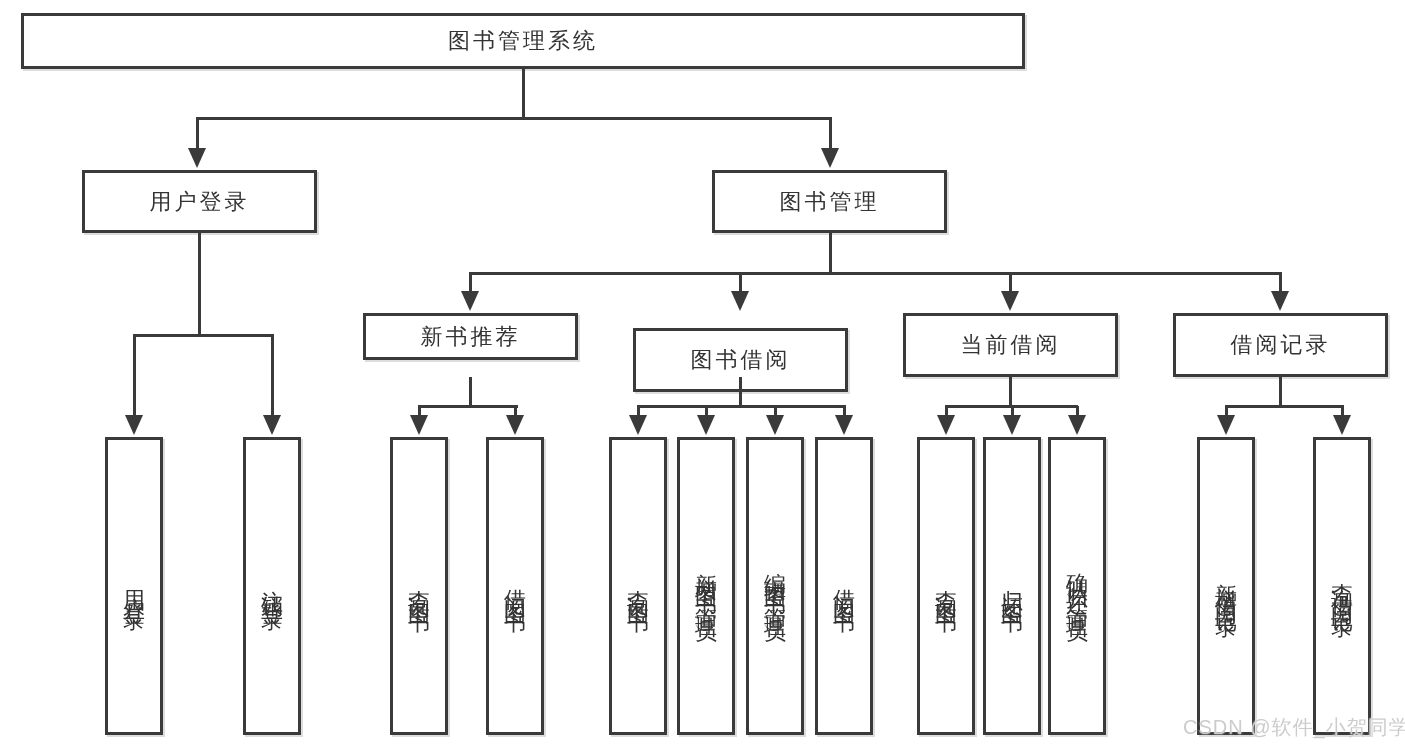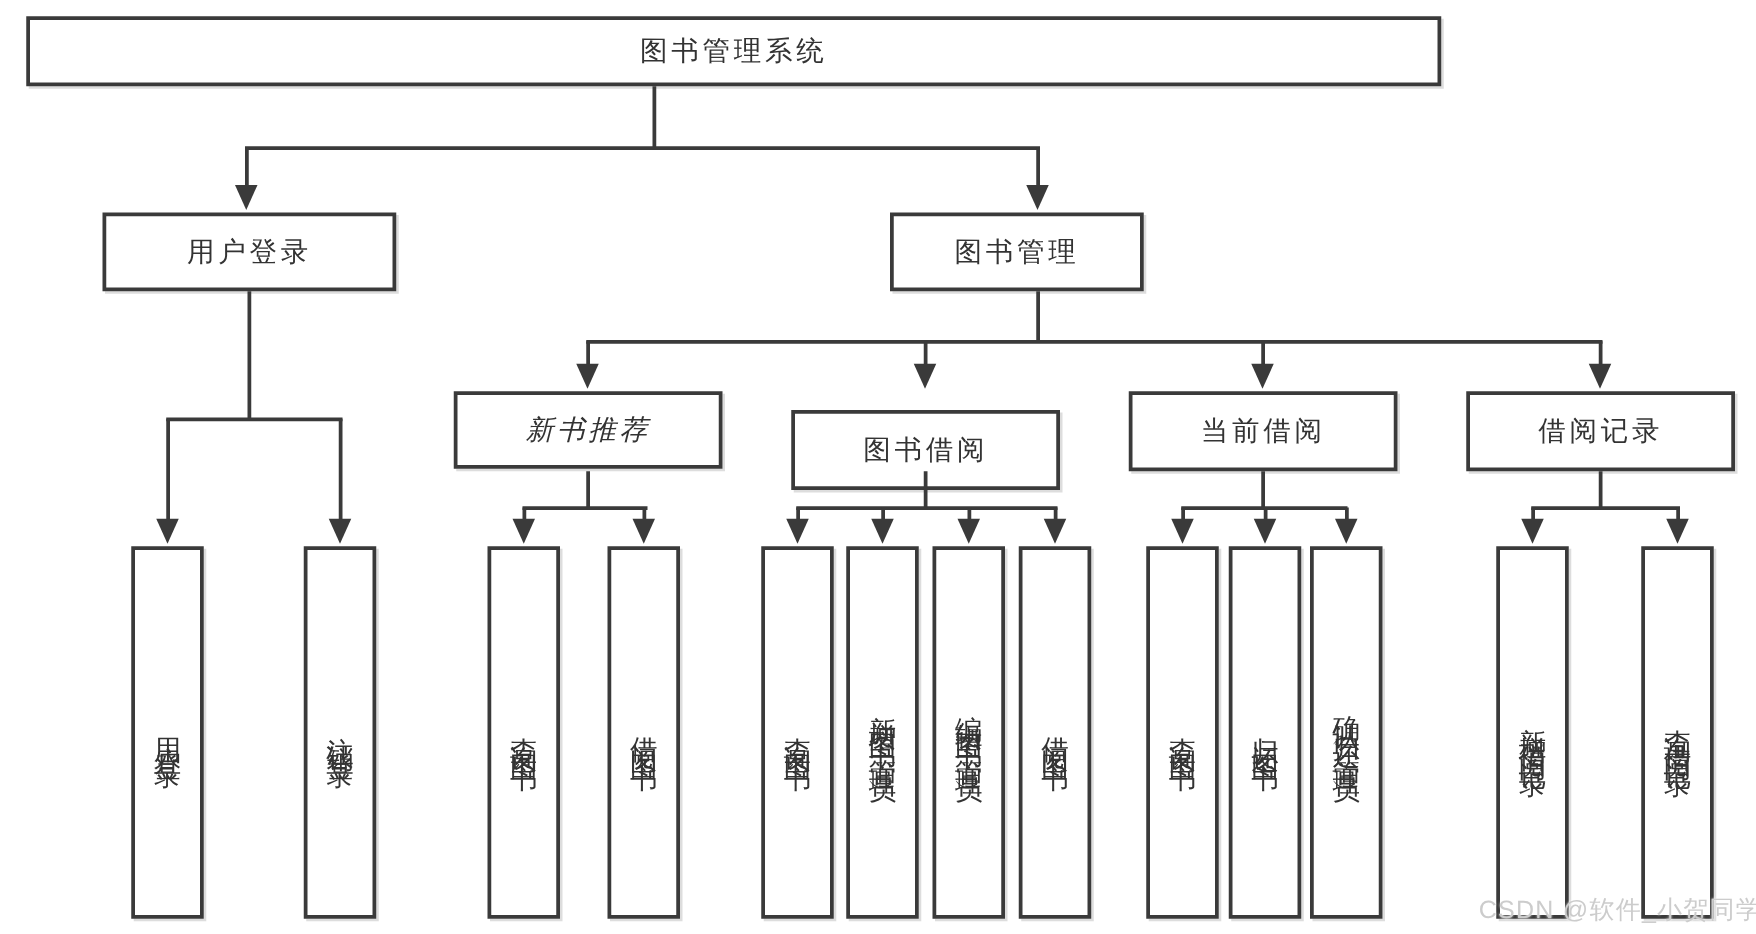--- a/index.html
+++ b/index.html
@@ -31,35 +31,35 @@
     position:absolute;left:1183px;top:714px;font-size:20px;letter-spacing:1px;
     color:#cccccc;white-space:nowrap;z-index:5;
     text-shadow:0 0 2px #ffffff;
   }
 </style>
 </head>
 <body>
 
 <div class="canvas">
 
-  <div class="node" style="left:21px;top:13px;width:1132px;height:56px;">
+  <div class="node" style="left:21px;top:13px;width:1004px;height:56px;">
     <span>图书管理系统</span>
   </div>
 
   <div class="vl" style="left:522px;top:69px;height:49px;"></div>
   <div class="hl" style="left:196px;top:117px;width:636px;"></div>
   <div class="vl" style="left:196px;top:118px;height:32px;"></div>
   <div class="ar" style="left:188px;top:148px;"></div>
   <div class="vl" style="left:829px;top:118px;height:32px;"></div>
   <div class="ar" style="left:821px;top:148px;"></div>
 
   <div class="node" style="left:82px;top:170px;width:235px;height:63px;">
     <span>用户登录</span>
   </div>
-  <div class="node" style="left:712px;top:170px;width:203px;height:63px;">
+  <div class="node" style="left:712px;top:170px;width:235px;height:63px;">
     <span>图书管理</span>
   </div>
 
   <div class="vl" style="left:198px;top:233px;height:103px;"></div>
   <div class="hl" style="left:133px;top:334px;width:141px;"></div>
   <div class="vl" style="left:133px;top:335px;height:83px;"></div>
   <div class="ar" style="left:125px;top:415px;"></div>
   <div class="vl" style="left:271px;top:335px;height:83px;"></div>
   <div class="ar" style="left:263px;top:415px;"></div>
 
@@ -67,21 +67,21 @@
   <div class="hl" style="left:469px;top:272px;width:813px;"></div>
   <div class="vl" style="left:469px;top:273px;height:22px;"></div>
   <div class="ar" style="left:461px;top:291px;"></div>
   <div class="vl" style="left:739px;top:273px;height:22px;"></div>
   <div class="ar" style="left:731px;top:291px;"></div>
   <div class="vl" style="left:1009px;top:273px;height:22px;"></div>
   <div class="ar" style="left:1001px;top:291px;"></div>
   <div class="vl" style="left:1279px;top:273px;height:22px;"></div>
   <div class="ar" style="left:1271px;top:291px;"></div>
 
-  <div class="node" style="left:363px;top:313px;width:215px;height:62px;font-style:italic;">
+  <div class="node" style="left:363px;top:313px;width:215px;height:47px;">
     <span>新书推荐</span>
   </div>
   <div class="node" style="left:633px;top:328px;width:215px;height:64px;">
     <span>图书借阅</span>
   </div>
   <div class="node" style="left:903px;top:313px;width:215px;height:64px;">
     <span>当前借阅</span>
   </div>
   <div class="node" style="left:1173px;top:313px;width:215px;height:64px;">
     <span>借阅记录</span>

